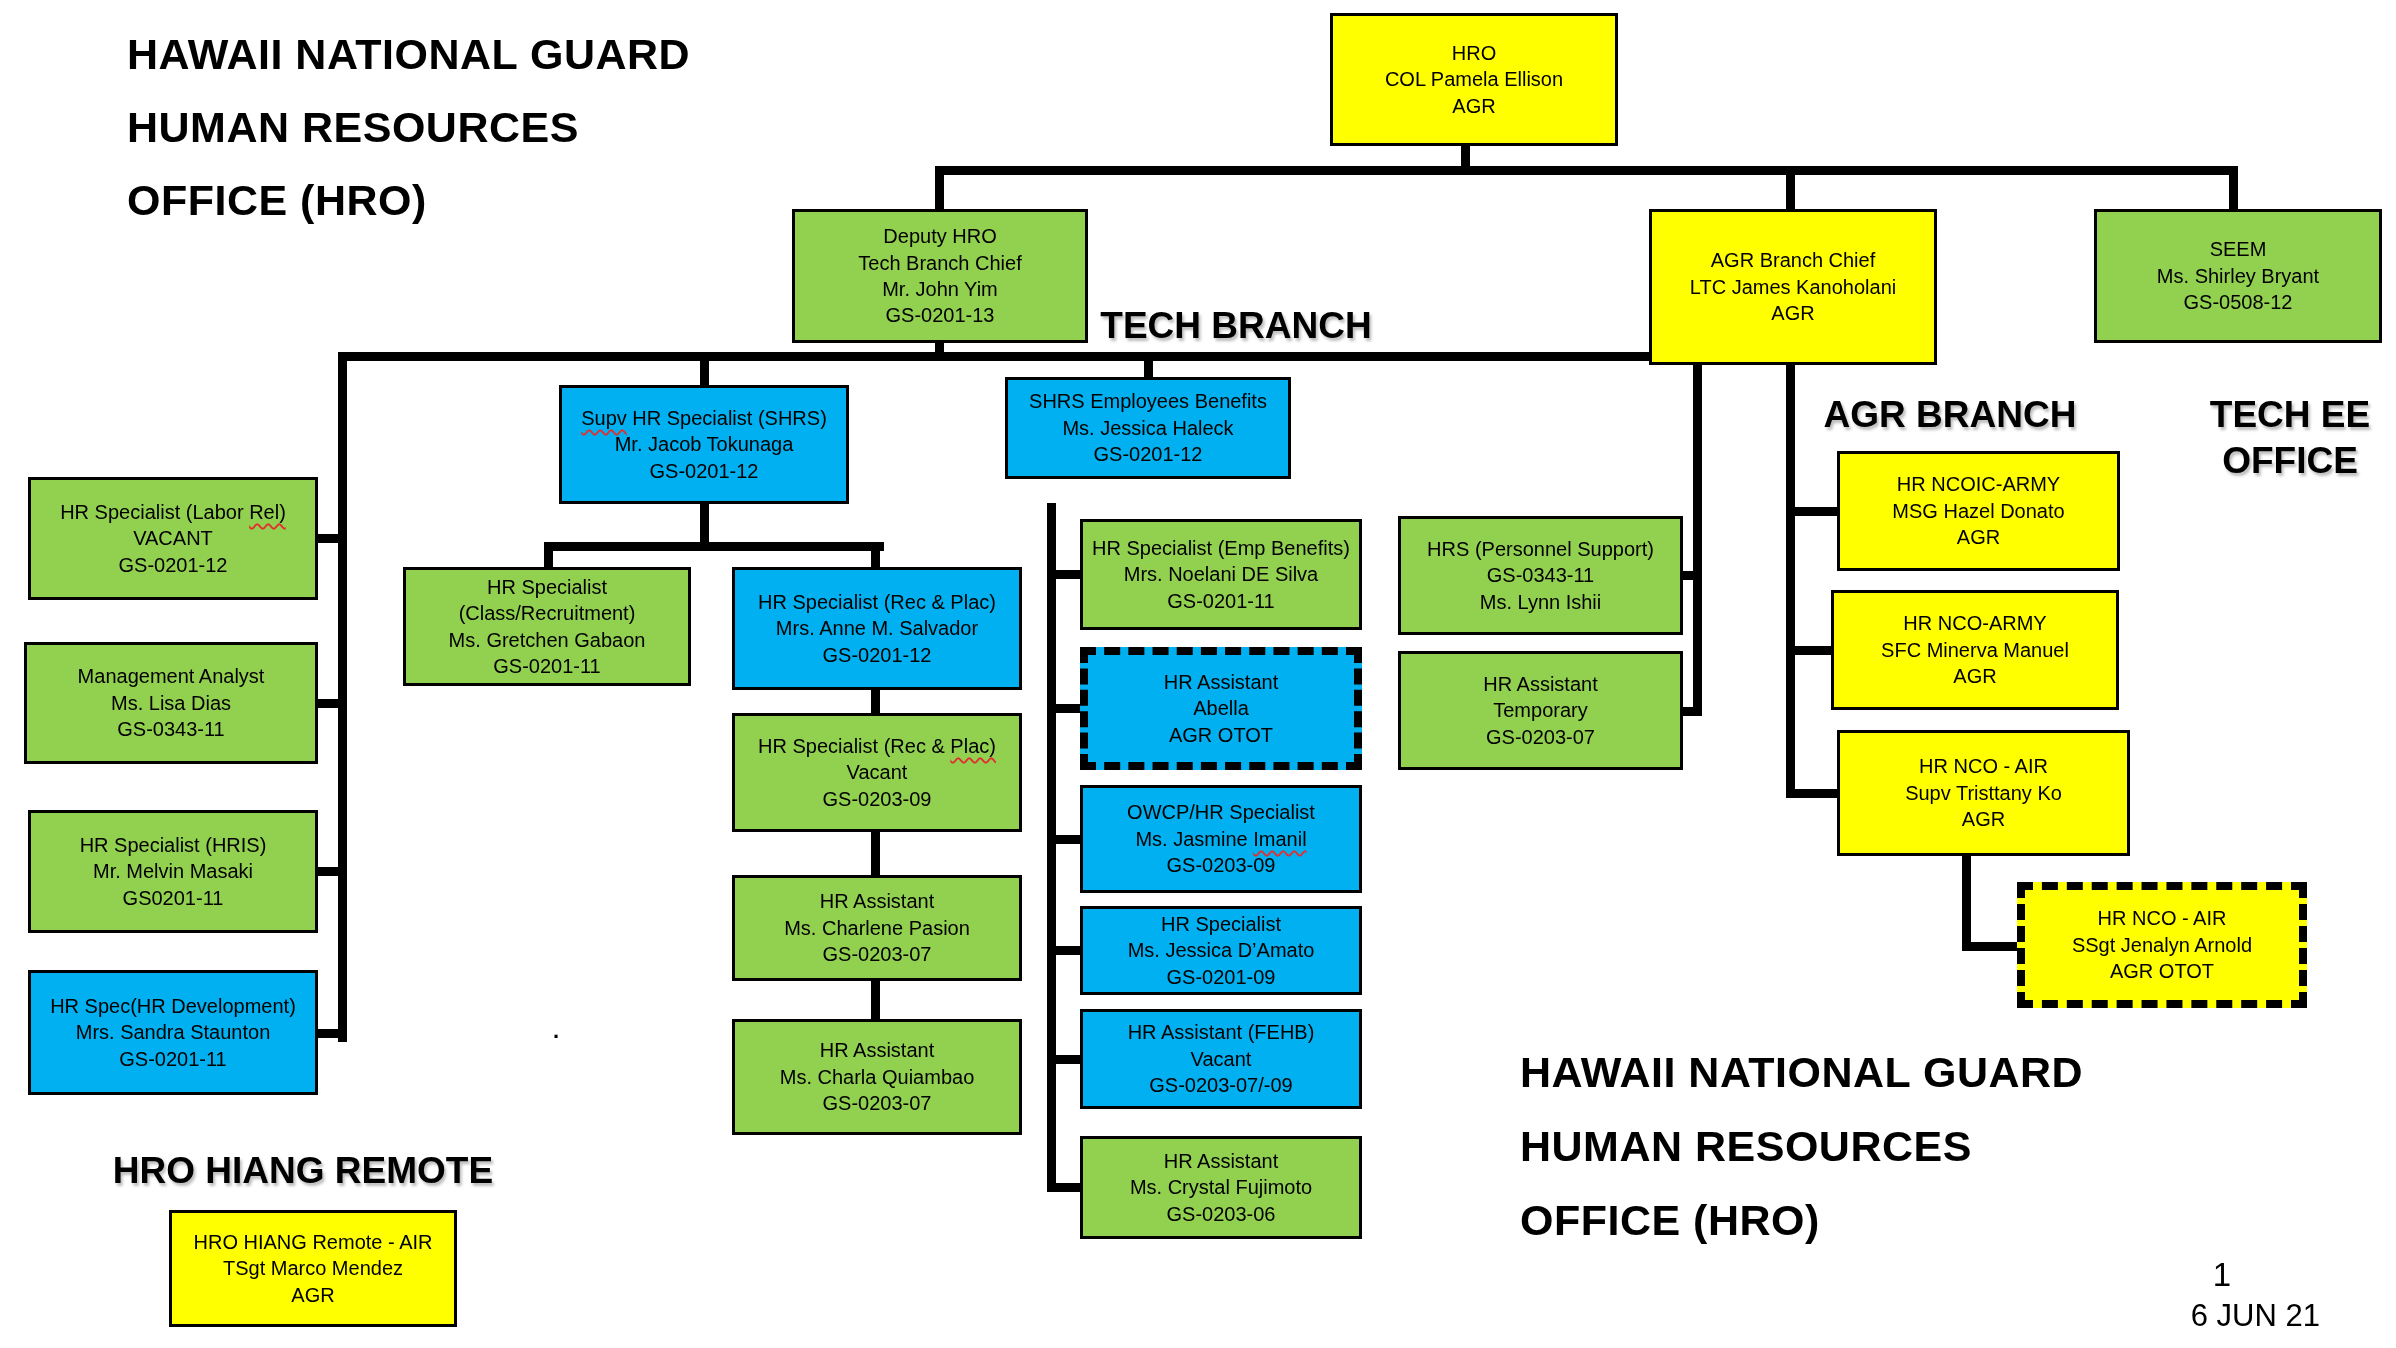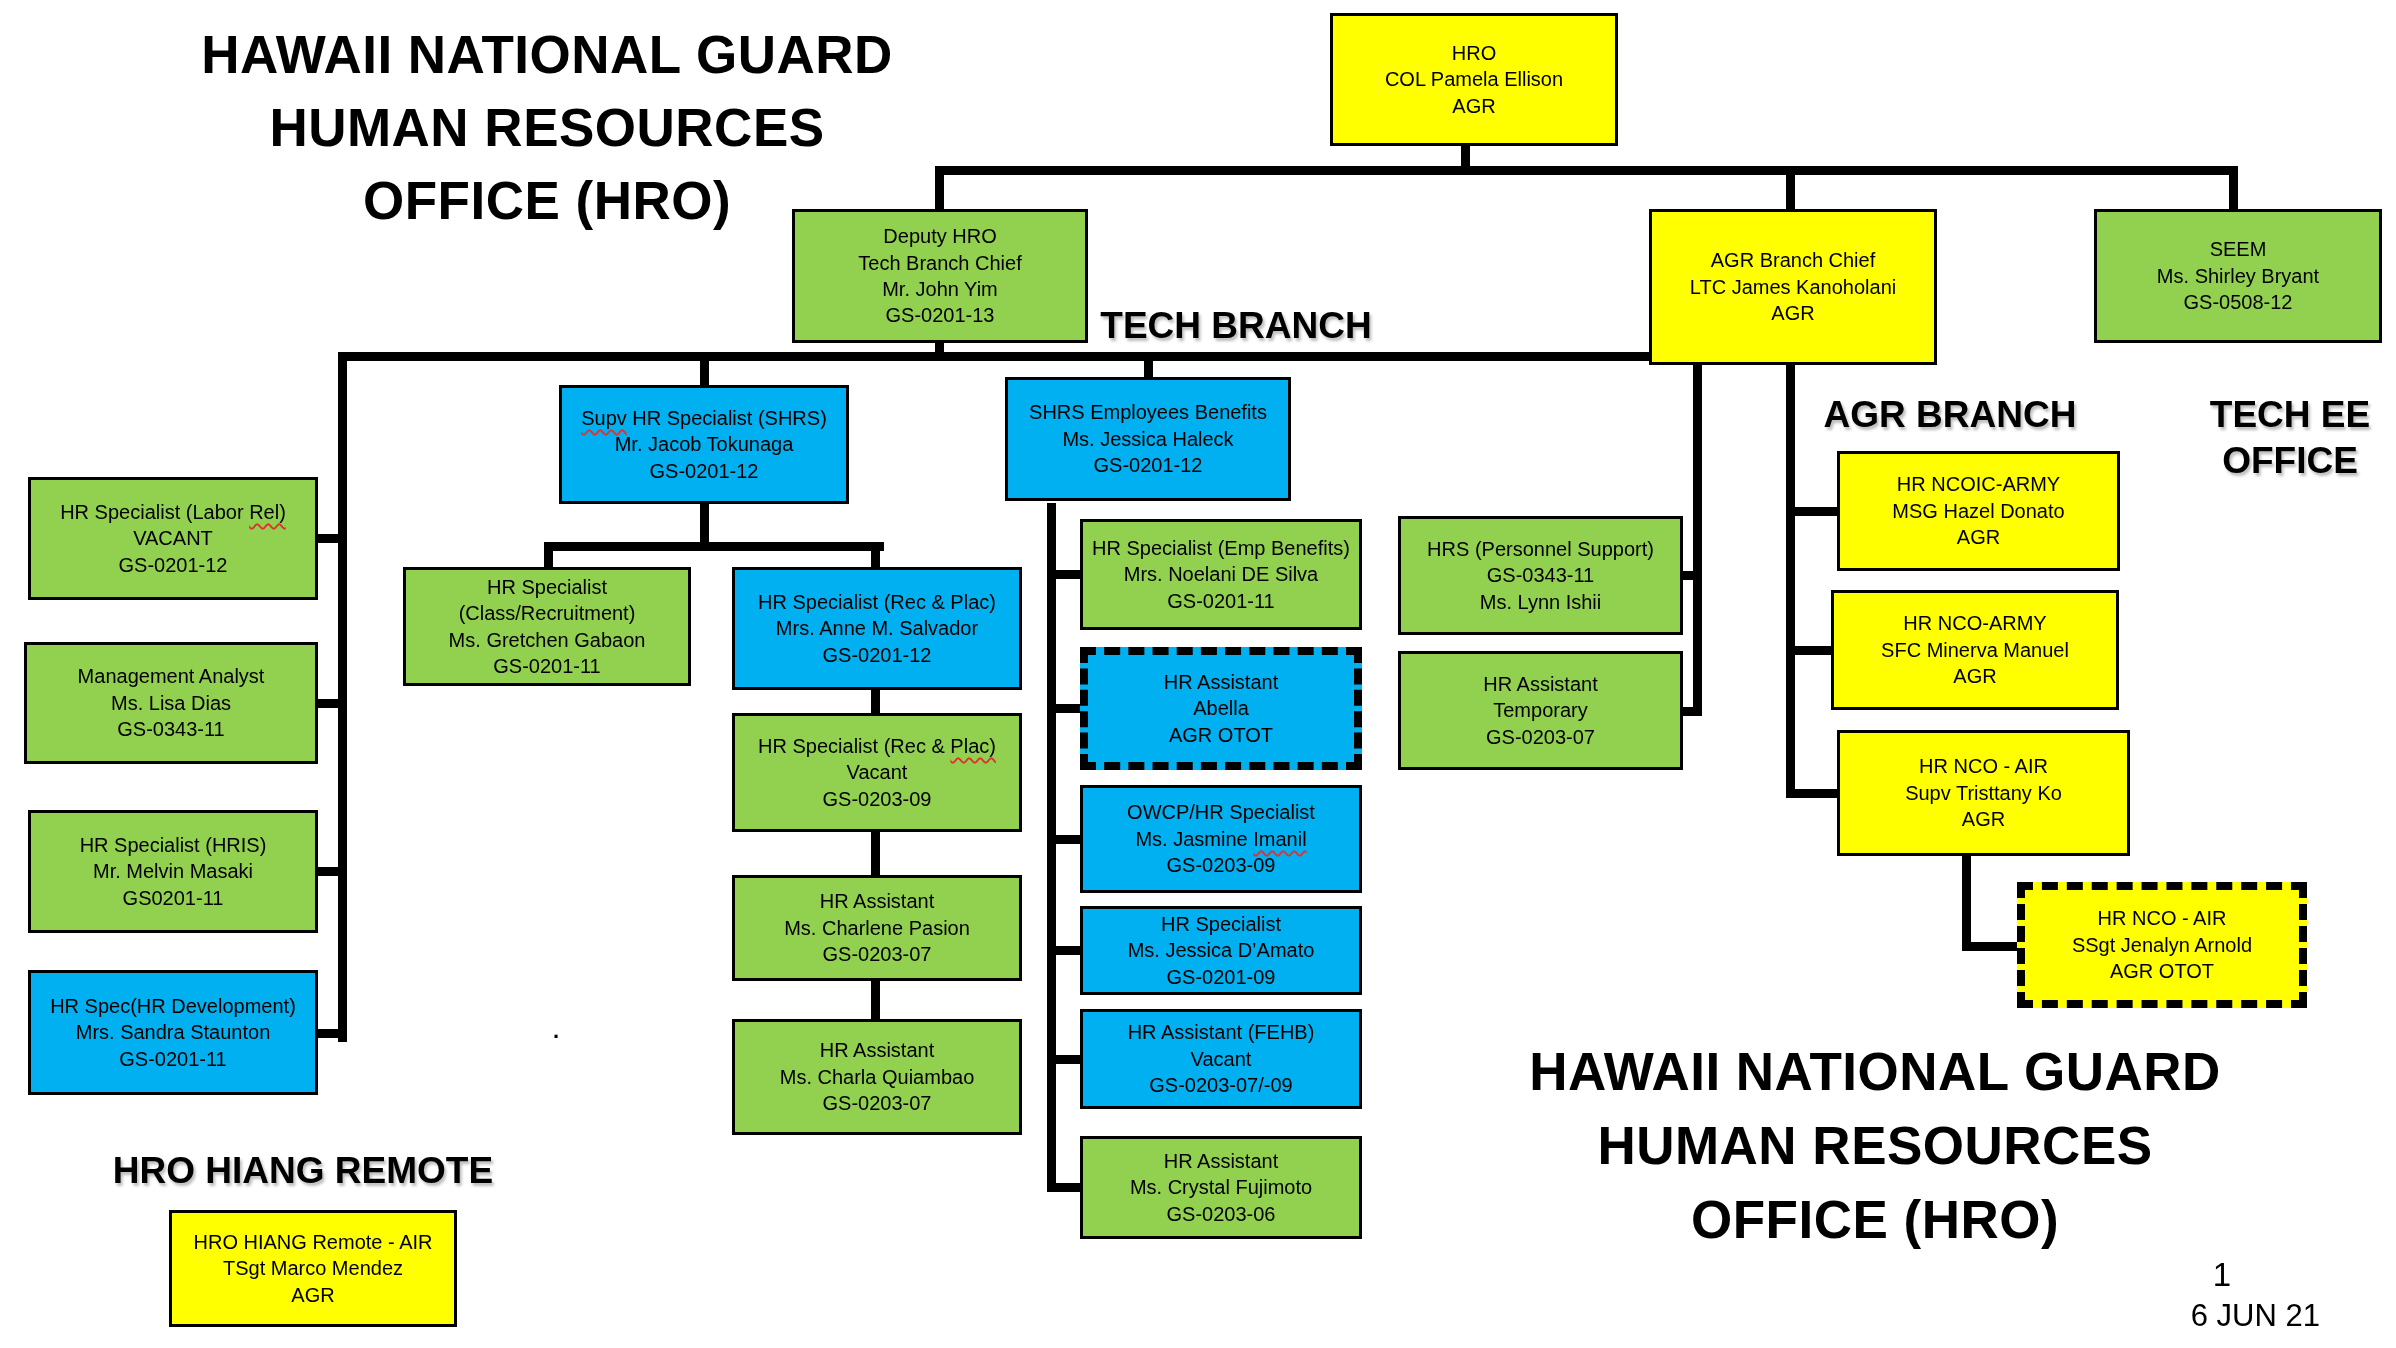--- a/index.html
+++ b/index.html
@@ -18,22 +18,22 @@
     box-sizing:border-box;
     display:flex;flex-direction:column;justify-content:center;align-items:center;
     text-align:center;
     font-size:20px;line-height:1.32;
     padding:3px 4px;
   }
   .box.dashed{border:8px dashed #000;}
   .box-line{display:block;width:100%;}
   .big-title{
     position:absolute;
-    font-weight:bold;font-size:53px;line-height:73px;
-    text-align:center;letter-spacing:0.5px;
+    font-weight:bold;font-size:43px;line-height:73px;
+    text-align:left;letter-spacing:0.5px;
   }
   .section-label{
     position:absolute;
     font-weight:bold;font-size:37px;line-height:46px;
     text-align:center;
     text-shadow:2px 3px 3px #bdbdbd;
   }
   .page-number{position:absolute;font-size:33px;text-align:center;}
   .date-stamp{position:absolute;font-size:31px;text-align:right;}
   .stray-dot{position:absolute;font-size:22px;font-weight:bold;}
@@ -129,21 +129,21 @@
       <div class="box" style="left: 2094px; top: 209px; width: 288px; height: 134px; background: rgb(146, 208, 80);">
         <span class="box-line">SEEM</span>
         <span class="box-line">Ms. Shirley Bryant</span>
         <span class="box-line">GS-0508-12</span>
       </div>
       <div class="box" style="left: 559px; top: 385px; width: 290px; height: 119px; background: rgb(0, 176, 240);">
         <span class="box-line"><span class="wavy">Supv</span> HR Specialist (SHRS)</span>
         <span class="box-line">Mr. Jacob Tokunaga</span>
         <span class="box-line">GS-0201-12</span>
       </div>
-      <div class="box" style="left: 1005px; top: 377px; width: 286px; height: 124px; background: rgb(0, 176, 240);">
+      <div class="box" style="left: 1005px; top: 377px; width: 286px; height: 102px; background: rgb(0, 176, 240);">
         <span class="box-line">SHRS Employees Benefits</span>
         <span class="box-line">Ms. Jessica Haleck</span>
         <span class="box-line">GS-0201-12</span>
       </div>
       <div class="box" style="left: 28px; top: 477px; width: 290px; height: 123px; background: rgb(146, 208, 80);">
         <span class="box-line">HR Specialist (Labor <span class="wavy">Rel)</span></span>
         <span class="box-line">VACANT</span>
         <span class="box-line">GS-0201-12</span>
       </div>
       <div class="box" style="left: 24px; top: 642px; width: 294px; height: 122px; background: rgb(146, 208, 80);">

